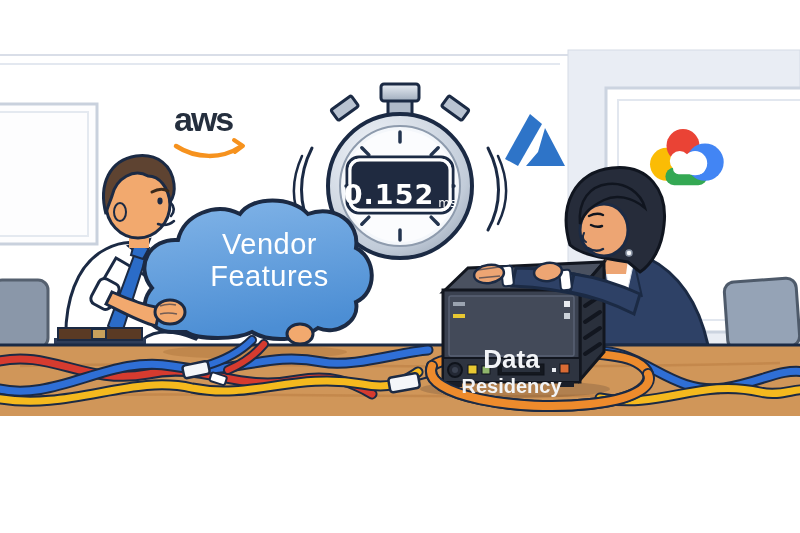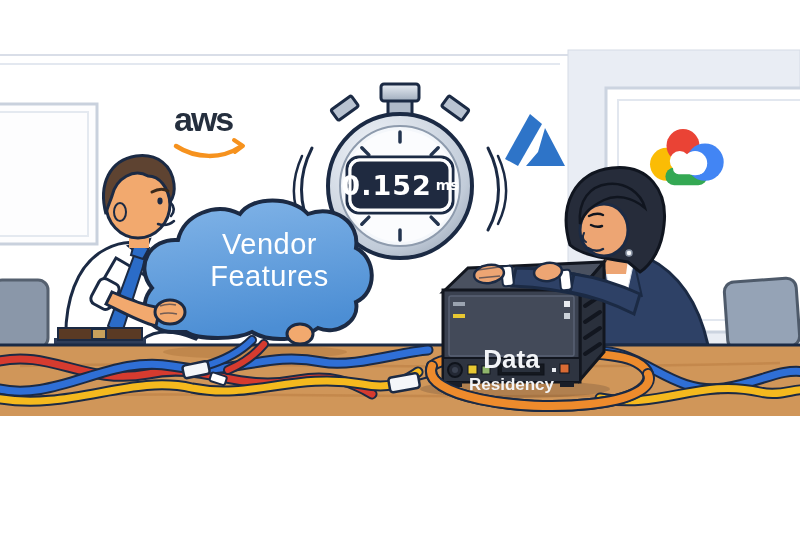--- a/index.html
+++ b/index.html
@@ -2,30 +2,30 @@
 <html><head>
 <meta charset="utf-8">
 <style>
   html,body{margin:0;padding:0;background:#fff;}
   .scene{position:relative;width:800px;height:416px;overflow:hidden;background:#ffffff;
          font-family:"Liberation Sans",sans-serif;}
   .scene svg{position:absolute;left:0;top:0;}
   .overlay{position:absolute;pointer-events:none;}
   .aws-text{left:174px;top:102px;width:80px;font-size:34px;font-weight:700;
             letter-spacing:-2px;color:#252F3E;line-height:1;}
-  .timer{left:350px;top:160px;width:100px;height:50px;display:flex;align-items:center;
+  .timer{left:350px;top:160px;width:100px;height:50px;display:flex;align-items:flex-end;
          justify-content:center;color:#fff;font-family:"DejaVu Sans",sans-serif;}
   .timer .val{font-size:27px;font-weight:700;letter-spacing:1px;}
-  .timer .unit{font-size:14px;font-weight:700;margin-left:4px;margin-top:0;}
+  .timer .unit{font-size:12px;font-weight:400;margin-left:4px;margin-top:0;}
   .cloud-text{left:182px;top:228px;width:175px;text-align:center;color:#fff;
               font-weight:400;font-size:29px;line-height:1.12;letter-spacing:.5px;}
   .server-text{left:445px;top:297px;width:133px;text-align:center;color:#F2F4F7;
                font-weight:700;line-height:1.15;margin-top:48px;}
   .server-text .l1{font-size:26px;}
-  .server-text .l2{font-size:17px;}
+  .server-text .l2{font-size:20px;}
 </style>
 </head>
 <body>
 
 <div class="scene">
 <svg width="800" height="533" viewBox="0 0 800 533">
   <defs>
     <linearGradient id="cloudg" x1="0" y1="0" x2="0.25" y2="1">
       <stop offset="0" stop-color="#83B5E8"></stop>
           <stop offset="1" stop-color="#4C8ED4"></stop>

